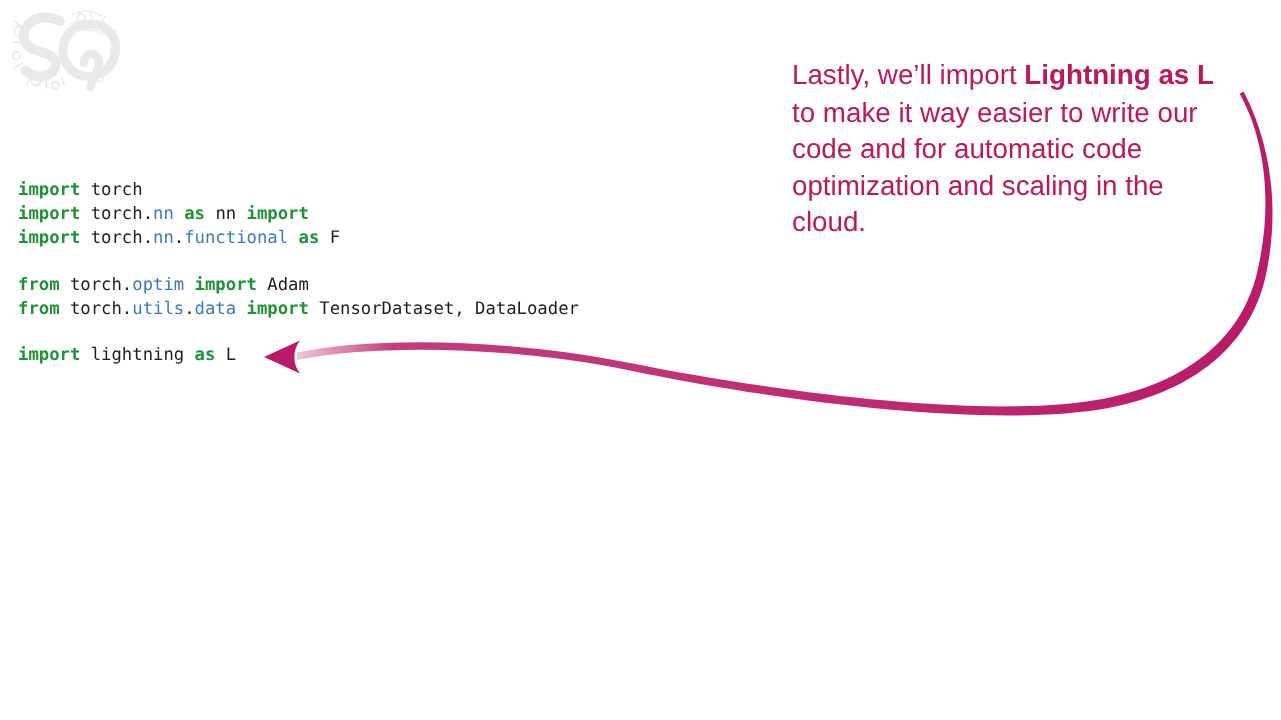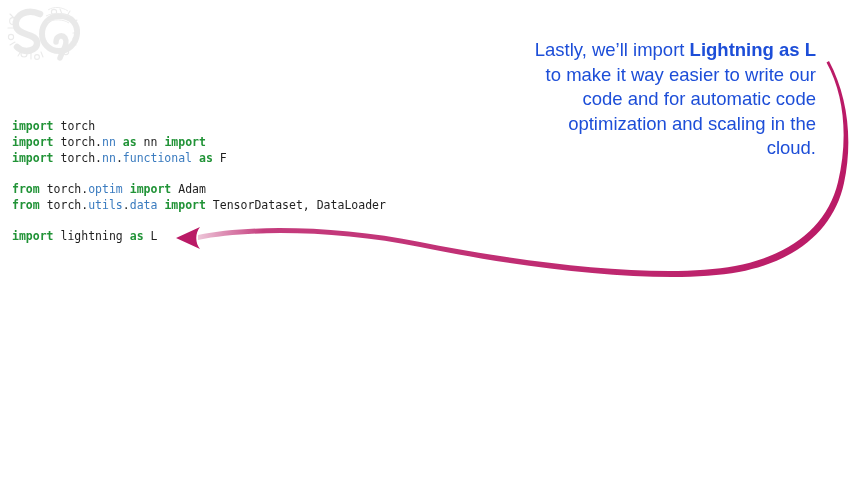--- a/index.html
+++ b/index.html
@@ -103,21 +103,21 @@
   <path d="M52 40 C52 34, 58 32, 61 36 C64 41, 60 46, 56 56" fill="none" stroke="#d8d8d8" stroke-width="5.5" stroke-linecap="round"></path>
   <g stroke="#dedede" stroke-width="1" fill="none">
     <path d="M44 8 C50 4, 58 5, 64 9"></path>
     <path d="M42 14 C50 10, 60 11, 66 15"></path>
     <path d="M43 20 C50 17, 59 17, 65 21"></path>
   </g>
 </svg>
 
 <div id="code-block"><div class="code-line"><span class="kw" style="color: rgb(33, 147, 55);">import</span><span class="pln" style="color: rgb(31, 31, 31);"> torch</span></div><div class="code-line"><span class="kw" style="color: rgb(33, 147, 55);">import</span><span class="pln" style="color: rgb(31, 31, 31);"> torch.</span><span class="mod" style="color: rgb(58, 123, 191);">nn</span><span class="pln" style="color: rgb(31, 31, 31);"> </span><span class="kw" style="color: rgb(33, 147, 55);">as</span><span class="pln" style="color: rgb(31, 31, 31);"> nn </span><span class="kw" style="color: rgb(33, 147, 55);">import</span></div><div class="code-line"><span class="kw" style="color: rgb(33, 147, 55);">import</span><span class="pln" style="color: rgb(31, 31, 31);"> torch.</span><span class="mod" style="color: rgb(58, 123, 191);">nn</span><span class="pln" style="color: rgb(31, 31, 31);">.</span><span class="mod" style="color: rgb(58, 123, 191);">functional</span><span class="pln" style="color: rgb(31, 31, 31);"> </span><span class="kw" style="color: rgb(33, 147, 55);">as</span><span class="pln" style="color: rgb(31, 31, 31);"> F</span></div><div class="code-line blank">&nbsp;</div><div class="code-line"><span class="kw" style="color: rgb(33, 147, 55);">from</span><span class="pln" style="color: rgb(31, 31, 31);"> torch.</span><span class="mod" style="color: rgb(58, 123, 191);">optim</span><span class="pln" style="color: rgb(31, 31, 31);"> </span><span class="kw" style="color: rgb(33, 147, 55);">import</span><span class="pln" style="color: rgb(31, 31, 31);"> Adam</span></div><div class="code-line"><span class="kw" style="color: rgb(33, 147, 55);">from</span><span class="pln" style="color: rgb(31, 31, 31);"> torch.</span><span class="mod" style="color: rgb(58, 123, 191);">utils</span><span class="pln" style="color: rgb(31, 31, 31);">.</span><span class="mod" style="color: rgb(58, 123, 191);">data</span><span class="pln" style="color: rgb(31, 31, 31);"> </span><span class="kw" style="color: rgb(33, 147, 55);">import</span><span class="pln" style="color: rgb(31, 31, 31);"> TensorDataset, DataLoader</span></div><div class="code-line blank">&nbsp;</div><div class="code-line"><span class="kw" style="color: rgb(33, 147, 55);">import</span><span class="pln" style="color: rgb(31, 31, 31);"> lightning </span><span class="kw" style="color: rgb(33, 147, 55);">as</span><span class="pln" style="color: rgb(31, 31, 31);"> L</span></div></div>
 
-<div id="annotation-text" style="color: #1d4ed8; text-align: right;"><span>Lastly, we’ll import </span><b>Lightning as L</b><span> to make it way easier to write our code and for automatic code optimization and scaling in the cloud.</span></div>
+<div id="annotation-text" style="color: #be185d; text-align: left;"><span>Lastly, we’ll import </span><b>Lightning as L</b><span> to make it way easier to write our code and for automatic code optimization and scaling in the cloud.</span></div>
 
 <svg id="arrow-layer" viewBox="0 0 854 480" aria-hidden="true">
   <defs>
     <linearGradient id="arrowFade" x1="0" y1="0" x2="1" y2="0" gradientUnits="objectBoundingBox">
       <stop offset="0" stop-color="#ba1a66" stop-opacity="0.25"></stop>
       <stop offset="0.10" stop-color="#ba1a66" stop-opacity="0.85"></stop>
       <stop offset="1" stop-color="#ba1a66" stop-opacity="1"></stop>
     </linearGradient>
   </defs>
 

